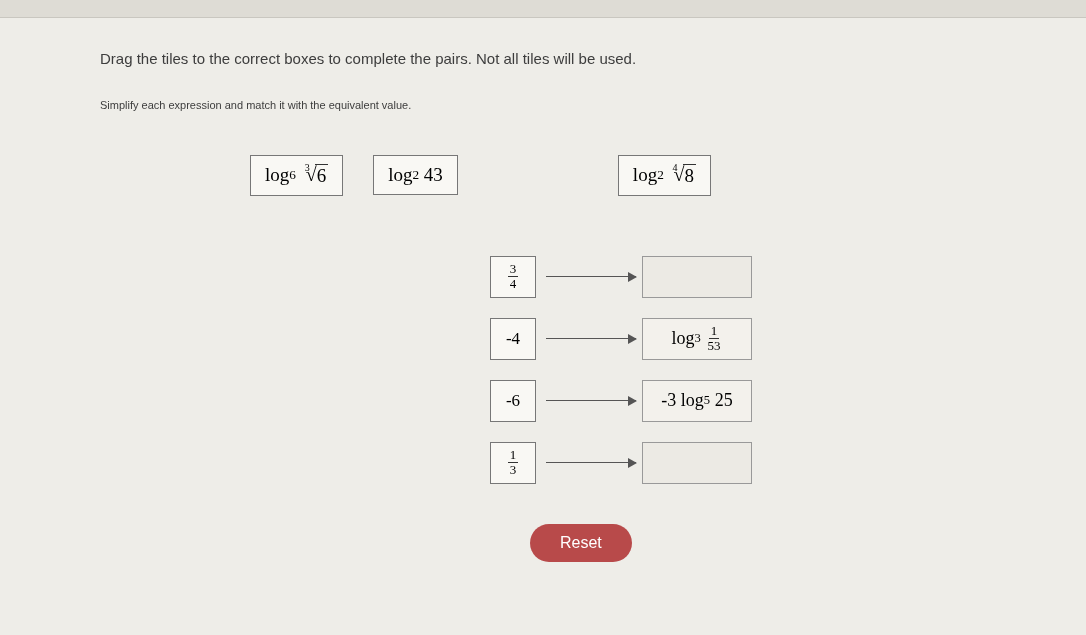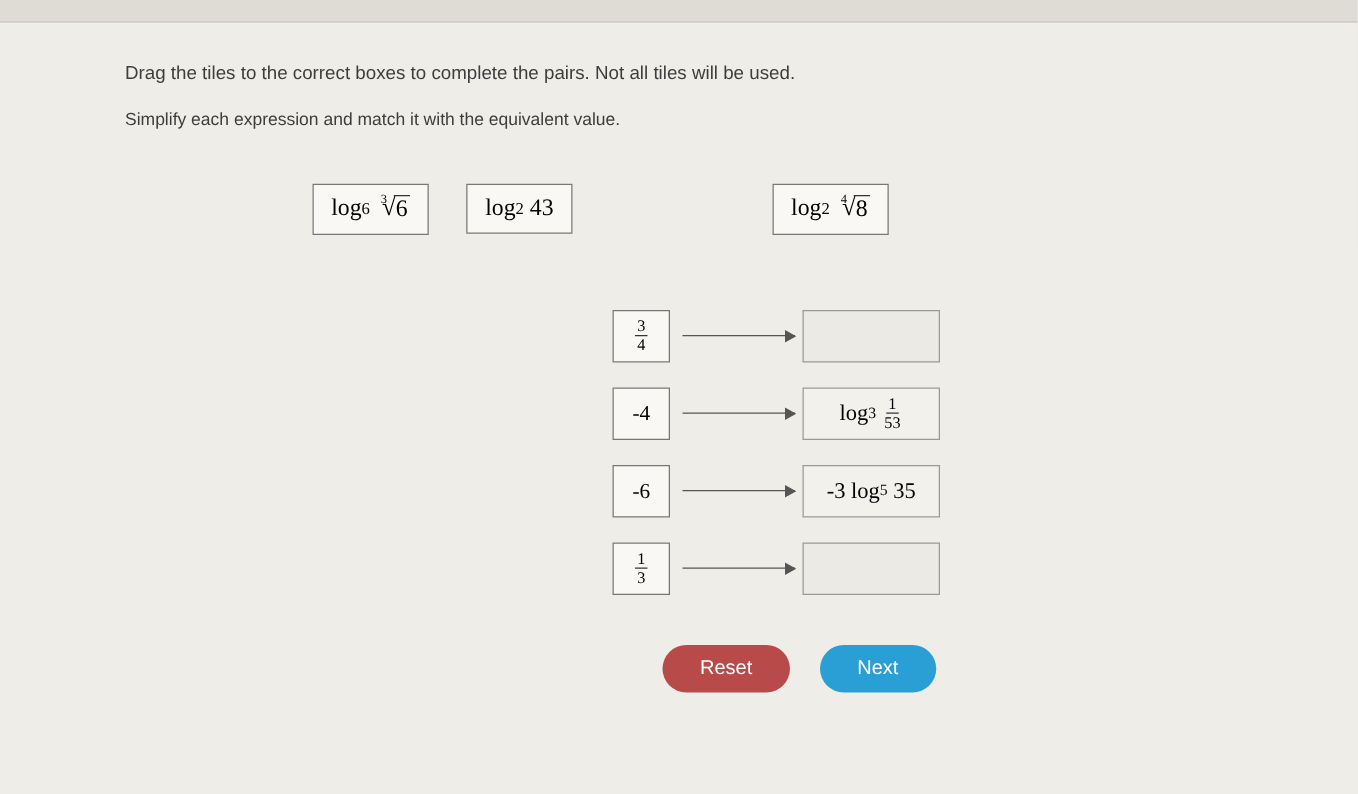--- a/index.html
+++ b/index.html
@@ -27,23 +27,23 @@
     background: #dedcd5;
     border-bottom: 1px solid #c9c7c0;
   }
   .instructions {
     margin-top: 18px;
     color: #3d3d3d;
     font-size: 15px;
     line-height: 1.5;
   }
   .sub-instructions {
-    margin-top: 16px;
+    margin-top: 28px;
     color: #3d3d3d;
-    font-size: 14px;
+    font-size: 11px;
   }
   .tiles-row {
     display: flex;
     gap: 30px;
     margin-top: 44px;
     margin-left: 150px;
     align-items: center;
   }
   .tile {
     border: 1.5px solid #777;
@@ -109,21 +109,21 @@
     content: "";
     position: absolute;
     right: -1px;
     top: -4px;
     border-left: 9px solid #555;
     border-top: 5px solid transparent;
     border-bottom: 5px solid transparent;
   }
   .button-row {
     display: flex;
-    gap: 24px;
+    gap: 52px;
     margin-top: 40px;
     margin-left: 430px;
   }
   .btn {
     border: none;
     border-radius: 22px;
     padding: 10px 30px;
     color: #fff;
     font-size: 16px;
     font-weight: 500;
@@ -224,34 +224,33 @@
         </span>
       </div>
     </div>
 
     <div class="match-row">
       <div class="value-box">
         <span>-6</span>
       </div>
       <div class="arrow-line"></div>
       <div class="drop-box">
-        <span>-3</span>&nbsp;log<sub>5</sub>&nbsp;<span>35</span>
+        <span>-3</span>&nbsp;log<sub>5</sub>&nbsp;<span>25</span>
       </div>
     </div>
 
     <div class="match-row">
       <div class="value-box">
         <span class="frac">
           <span class="num">1</span>
           <span class="den">3</span>
         </span>
       </div>
       <div class="arrow-line"></div>
       <div class="drop-box empty"></div>
     </div>
 
   </div>
 
   <div class="button-row">
     <button class="btn btn-reset">Reset</button>
-    <button class="btn btn-next">Next</button>
   </div>
 </div>
 
 </body></html>

